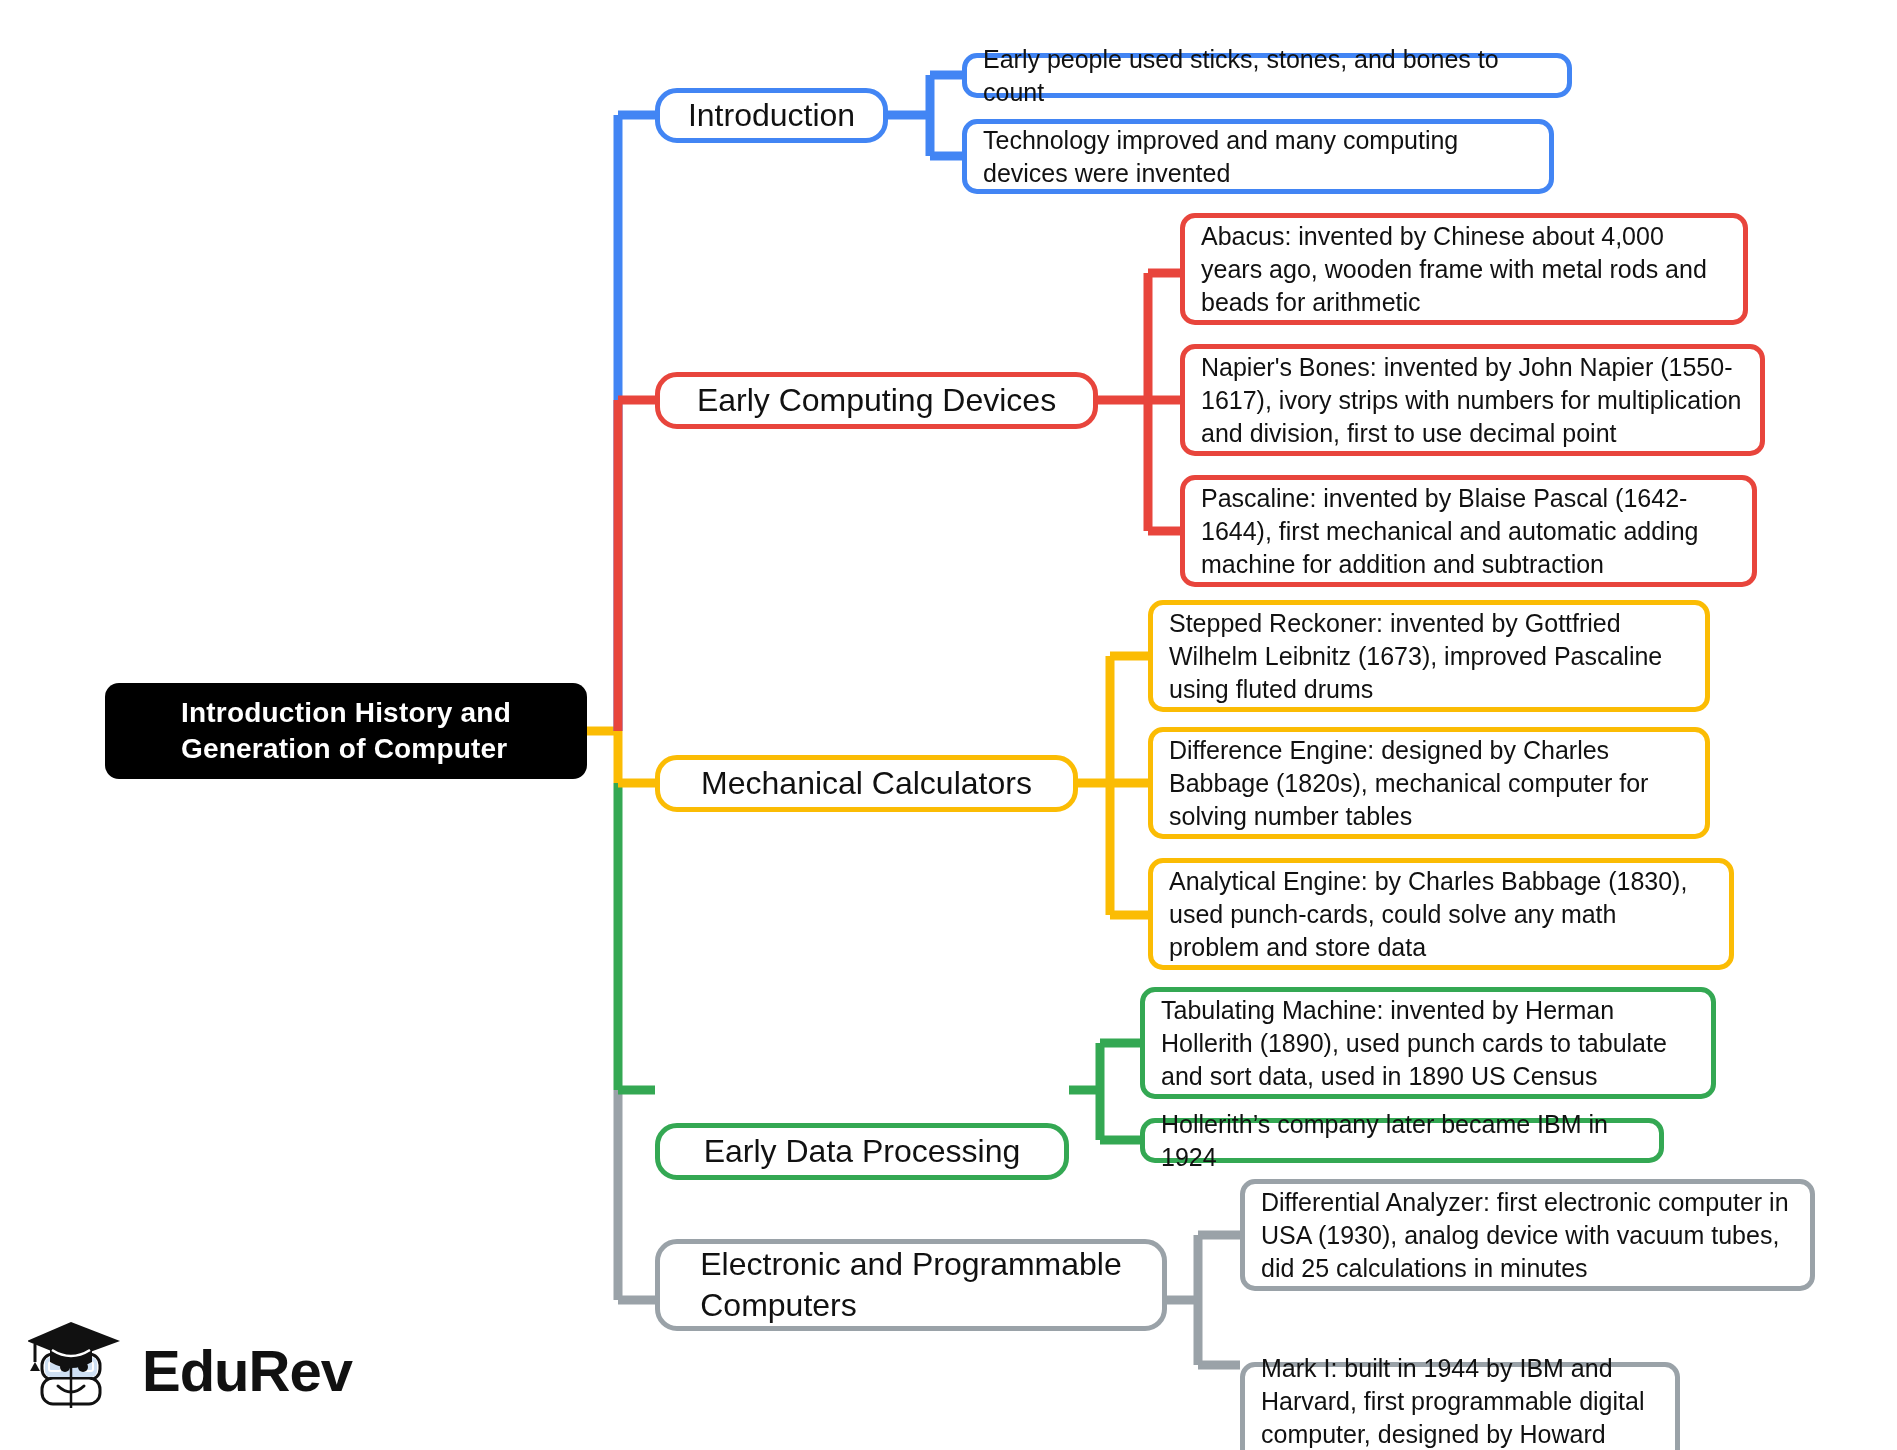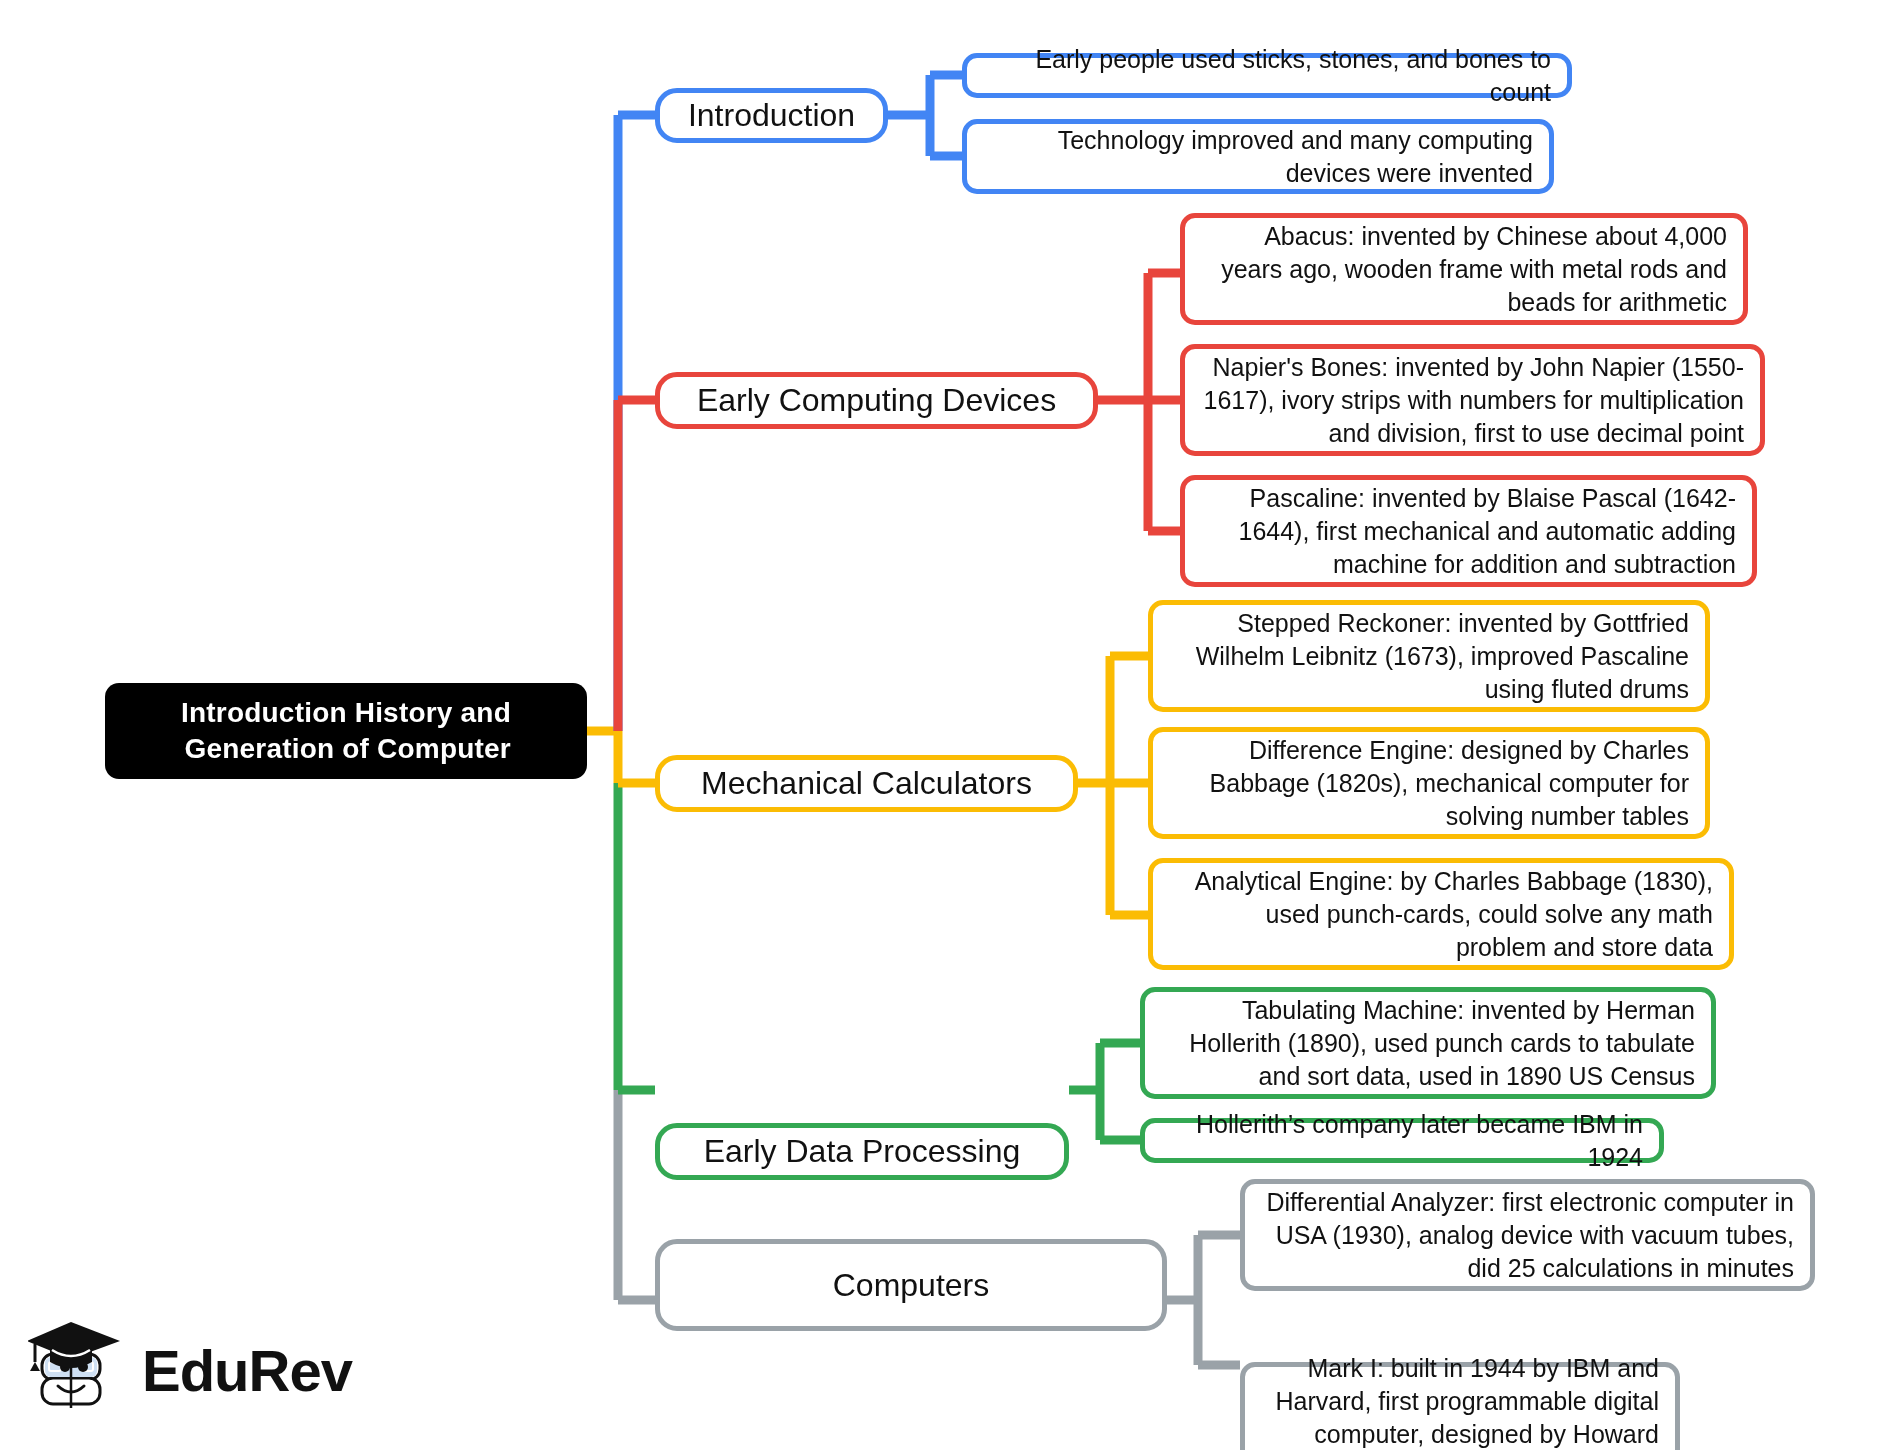--- a/index.html
+++ b/index.html
@@ -6,21 +6,21 @@
   body{
     width:1897px;height:1450px;position:relative;overflow:hidden;
     font-family:"Liberation Sans","DejaVu Sans",sans-serif;
     -webkit-font-smoothing:antialiased;
   }
   #connectors{position:absolute;left:0;top:0;width:1897px;height:1450px;pointer-events:none;}
 
   .node{
     position:absolute;box-sizing:border-box;
     display:flex;align-items:center;justify-content:center;
-    text-align:right;background:#ffffff;
+    text-align:left;background:#ffffff;
     border-style:solid;border-radius:16px;
     color:#111111;line-height:1.32;
   }
 
   
   .root{
     background:#000000;color:#ffffff;border:none;border-radius:14px;
     font-size:28px;font-weight:bold;letter-spacing:.2px;
     padding:8px 20px;line-height:1.3;
   }
@@ -150,20 +150,21 @@
 </div>
 <div class="node leaf c-green" style="left:1140px;top:987px;width:576px;height:112px;">
   <span>Tabulating Machine: invented by Herman Hollerith (1890), used punch cards to tabulate and sort data, used in 1890 US Census</span>
 </div>
 <div class="node leaf c-green" style="left:1140px;top:1118px;width:524px;height:45px;">
   <span>Hollerith’s company later became IBM in 1924</span>
 </div>
 
 <div class="node branch c-gray two-line" style="left:655px;top:1239px;width:512px;height:92px;">
   <div>
+    <div>Electronic and Programmable</div>
     <div>Computers</div>
   </div>
 </div>
 <div class="node leaf c-gray" style="left:1240px;top:1179px;width:575px;height:112px;">
   <span>Differential Analyzer: first electronic computer in USA (1930), analog device with vacuum tubes, did 25 calculations in minutes</span>
 </div>
 <div class="node leaf c-gray" style="left:1240px;top:1362px;width:440px;height:112px;">
   <span>Mark I: built in 1944 by IBM and Harvard, first programmable digital computer, designed by Howard Aiken</span>
 </div>
 

